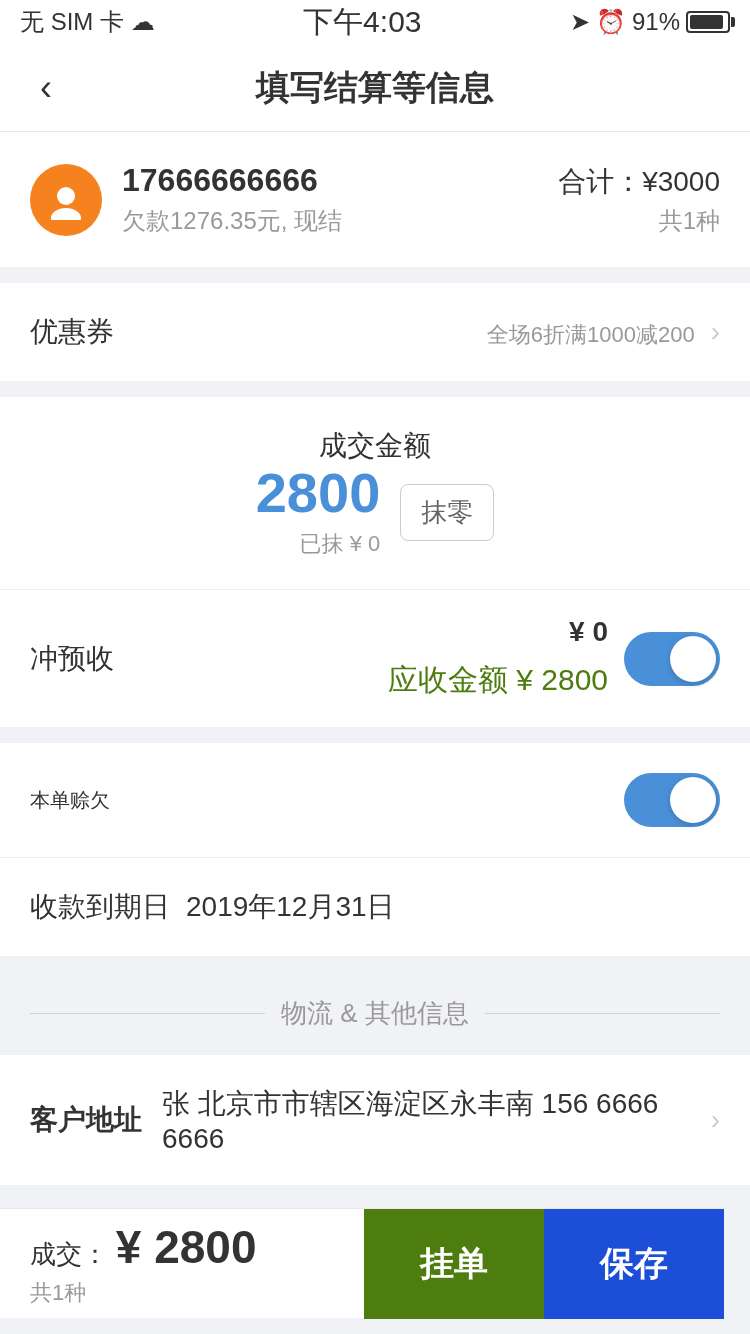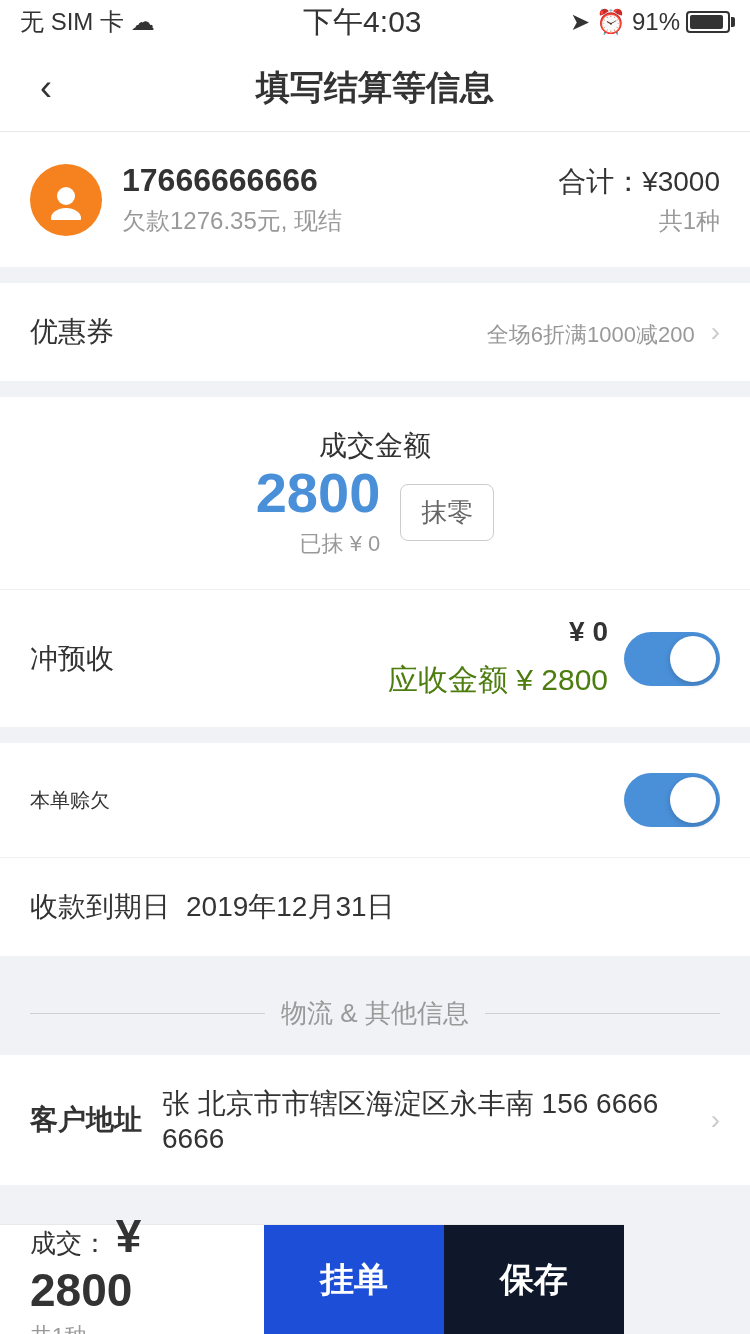--- a/index.html
+++ b/index.html
@@ -176,22 +176,22 @@
     .address-label { font-size: 28px; color: #333; flex-shrink: 0; margin-right: 20px; font-weight: bold; }
     .address-value { font-size: 28px; color: #333; flex: 1; }
     .address-right { display: flex; align-items: center; gap: 10px; }
 
     
     .bottom-spacer { background: #f0f2f5; flex: 1; min-height: 200px; }
 
     
     .footer {
       position: fixed;
-      bottom: 0;
-      width: 624px;
+      bottom: 16px;
+      width: 724px;
       height: 110px;
       background: #fff;
       display: flex;
       align-items: center;
       border-top: 1px solid #e8e8e8;
     }
     .footer-info {
       flex: 1;
       padding: 0 30px;
     }
@@ -201,22 +201,22 @@
     .footer-btn {
       height: 110px;
       width: 180px;
       font-size: 34px;
       font-weight: 600;
       color: #fff;
       border: none;
       cursor: pointer;
       display: flex; align-items: center; justify-content: center;
     }
-    .btn-hang { background: #1d4ed8; }
-    .btn-save { background: #0f172a; }
+    .btn-hang { background: #4d7c0f; }
+    .btn-save { background: #1d4ed8; }
   </style>
 </head>
 <body>
 
 <div class="status-bar">
   <div class="status-left">
     <span>无 SIM 卡  ☁</span>
   </div>
   <div class="status-center">下午4:03</div>
   <div class="status-right">

